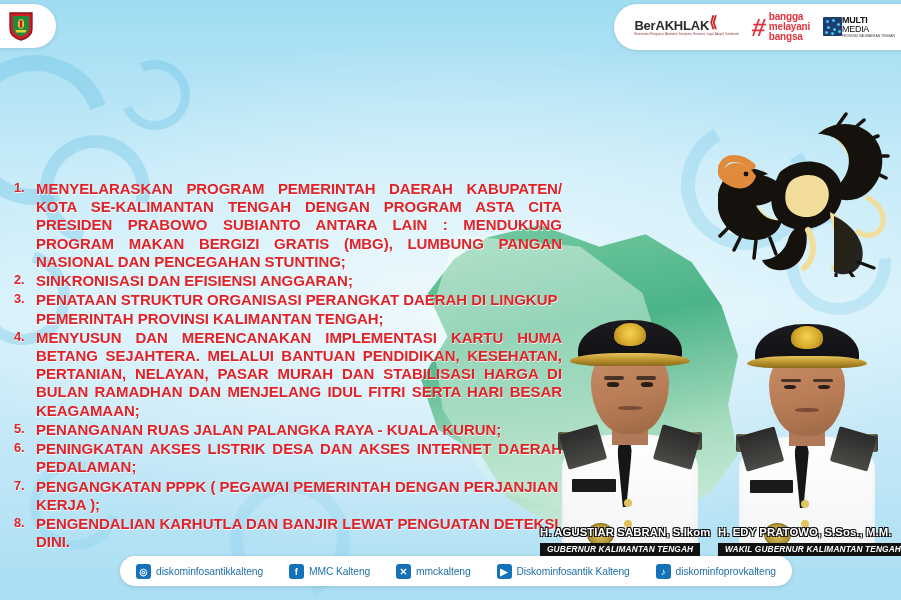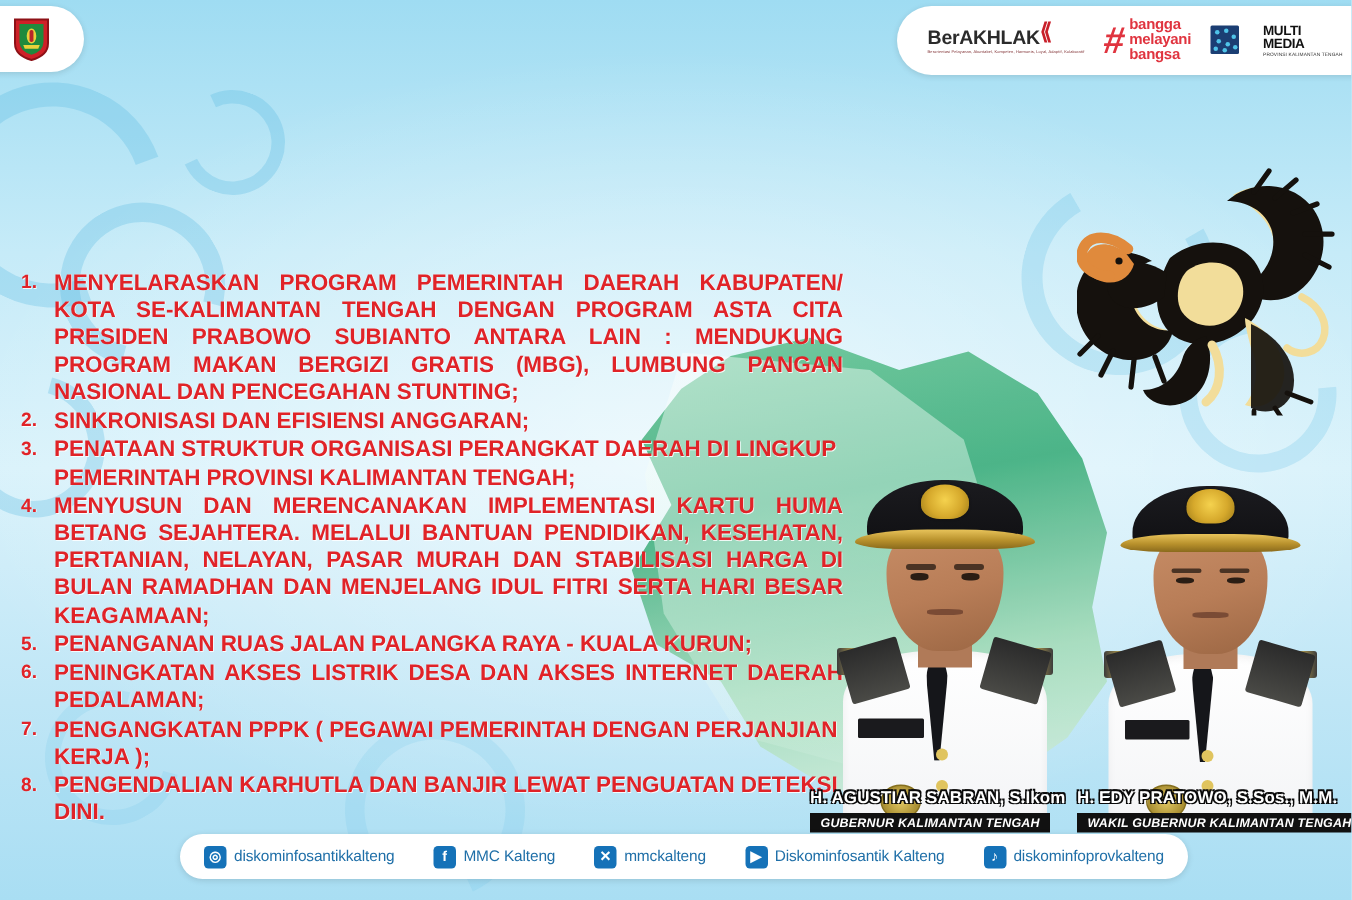--- a/index.html
+++ b/index.html
@@ -43,26 +43,26 @@
     display:flex; align-items:center; gap:13px; padding:0 28px 0 20px;
     box-shadow:0 1px 4px rgba(0,0,0,.12);
   }
   .logo-berakhlak { line-height:1; }
   .logo-berakhlak .b1 { font-size:13px; font-weight:bold; color:#2b2b2b; letter-spacing:-.2px; position:relative;}
   .logo-berakhlak .b1 .tick { color:#c8202a; font-size:15px; position:relative; top:-3px; }
   .logo-berakhlak .b2 { font-size:2.6px; color:#7d2b2e; margin-top:2.5px; letter-spacing:.1px; white-space:nowrap;}
   .logo-bangga { display:flex; align-items:center; gap:3px; }
   .logo-bangga .hash { font-size:25px; font-weight:bold; color:#e0343f; line-height:.8; transform:skewX(-8deg);}
   .logo-bangga .txt { line-height:1.02; color:#e0343f; font-weight:bold; font-size:10px; letter-spacing:-.2px;}
-  .logo-multi { display:flex; align-items:center; gap:16px; }
+  .logo-multi { display:flex; align-items:center; gap:0; }
   .mm-dots { width:19px; height:19px; background:#1b3e73; position:relative; border-radius:1px; overflow:hidden;}
   .mm-dots i { position:absolute; width:3px; height:3px; background:#4fc3e8; border-radius:50%; }
   .logo-multi .mtxt { line-height:1; }
   .logo-multi .m1 { font-size:9px; font-weight:bold; color:#111; letter-spacing:-.3px; }
-  .logo-multi .m2 { font-size:9px; font-weight:bold; color:#111; letter-spacing:-.3px; }
+  .logo-multi .m2 { font-size:9px; font-weight:normal; color:#111; letter-spacing:-.3px; }
   .logo-multi .m3 { font-size:3.2px; color:#333; letter-spacing:.1px; white-space:nowrap; margin-top:1px;}
 
   
   .title-wrap { position:absolute; left:0; top:58px; width:901px; text-align:center; }
   .title-line {
     font-size:25.5px; font-weight:bold; color:#121212; letter-spacing:.2px;
     line-height:1.12; font-stretch:condensed;
     text-shadow:
       -1.6px -1.6px 0 #fff, 1.6px -1.6px 0 #fff, -1.6px 1.6px 0 #fff, 1.6px 1.6px 0 #fff,
       0 -1.8px 0 #fff, 0 1.8px 0 #fff, -1.8px 0 0 #fff, 1.8px 0 0 #fff;

